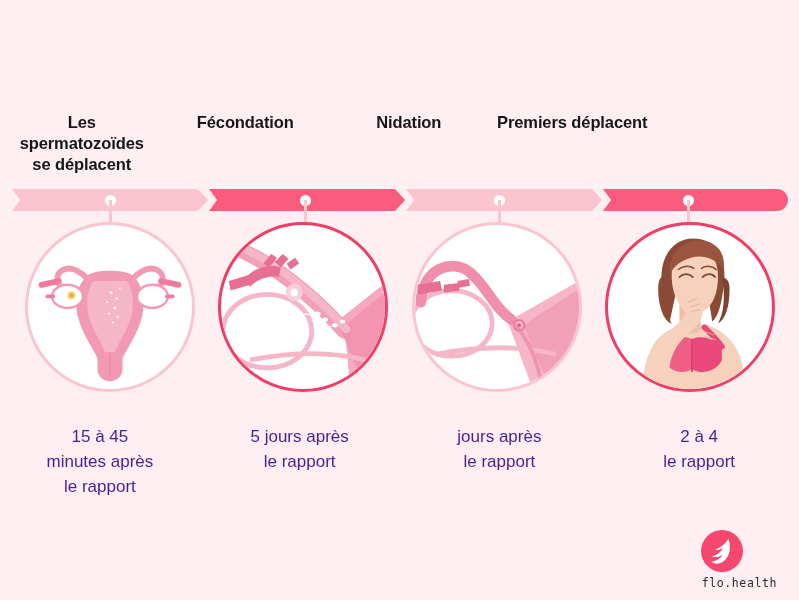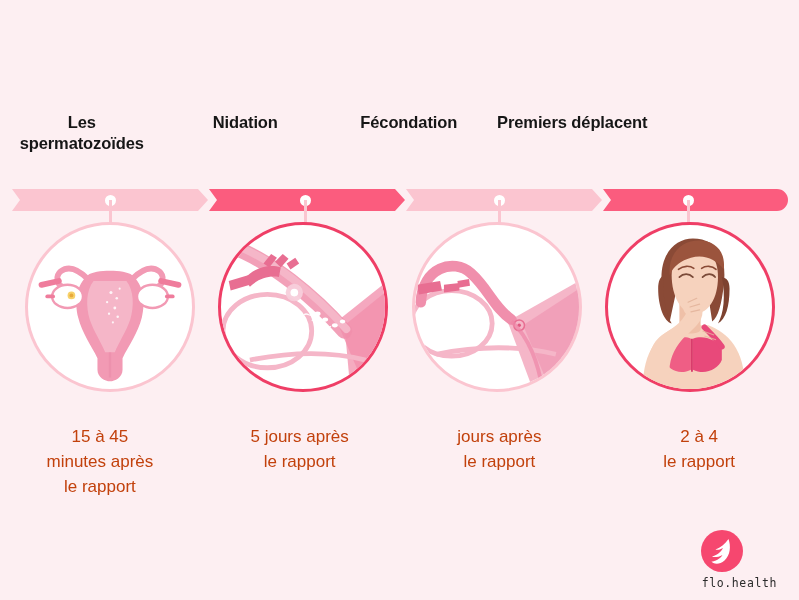--- a/index.html
+++ b/index.html
@@ -58,21 +58,21 @@
   .circle.dark{border:3px solid #ef3e66;}
   .circle svg{display:block;width:100%;height:100%;}
 
   
   .captions{
     position:absolute;top:424px;left:0;width:799px;height:90px;display:flex;
   }
   .cap-cell{
     flex:1 1 25%;
     text-align:center;
-    color:#c2410c;
+    color:#4c1d95;
     font-size:17px;
     line-height:25px;
     padding:0 10px;
     box-sizing:border-box;
   }
 
   
   .logo-wrap{
     position:absolute;right:22px;bottom:10px;width:110px;text-align:right;
   }
@@ -87,26 +87,27 @@
   }
 </style>
 </head>
 <body>
 
 <div class="infographic">
 
   <div class="headings">
     <div class="head-cell">
       <div>Les spermatozoïdes</div>
+      <div>se déplacent</div>
+    </div>
+    <div class="head-cell">
+      <div>Fécondation</div>
     </div>
     <div class="head-cell">
       <div>Nidation</div>
-    </div>
-    <div class="head-cell">
-      <div>Fécondation</div>
     </div>
     <div class="head-cell">
       <div>Premiers déplacent</div>
     </div>
   </div>
 
   <div class="timeline">
 
     <div class="seg" style="left:12px;width:196px;">
       <svg viewBox="0 0 196 22" width="196" height="22" preserveAspectRatio="none">

